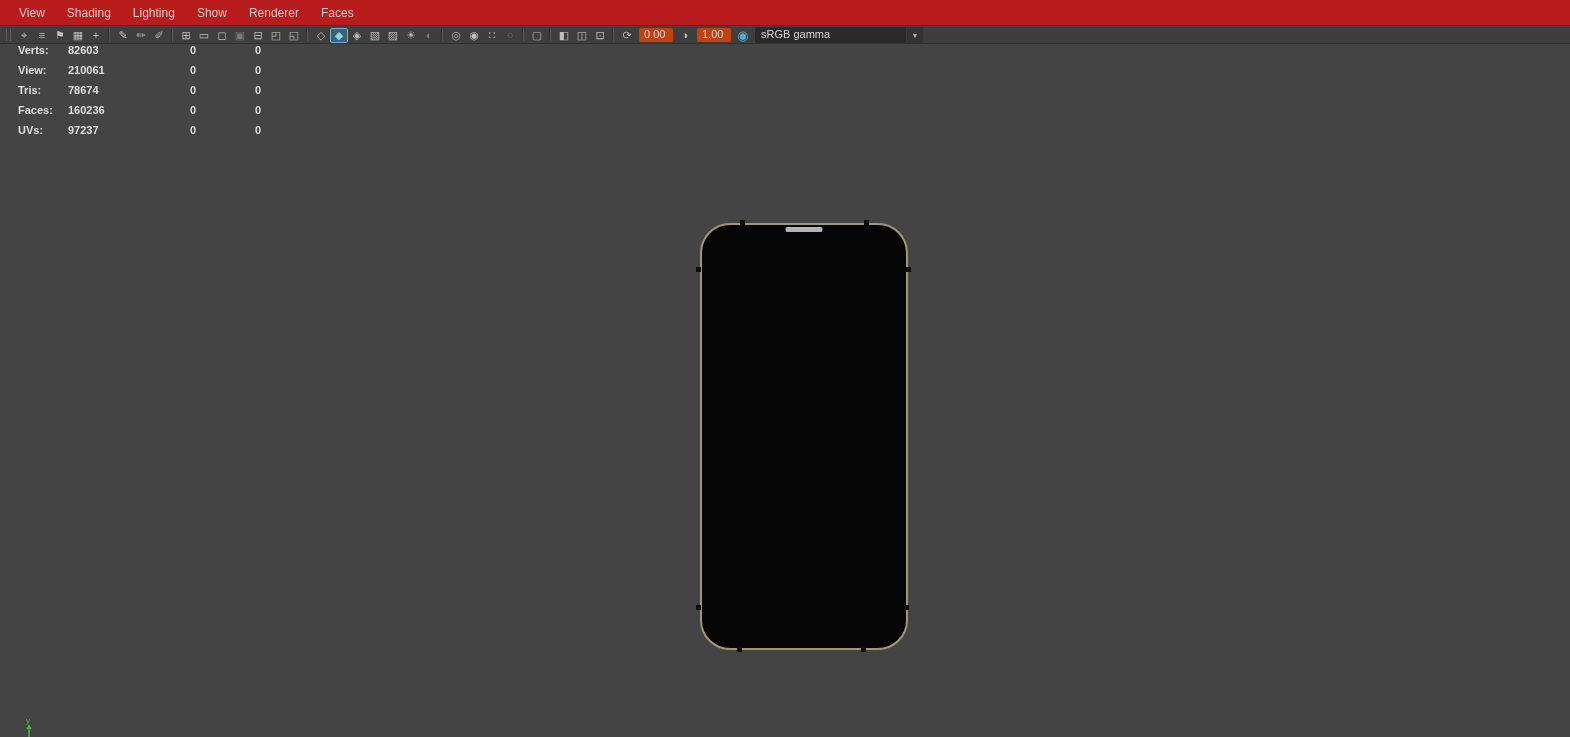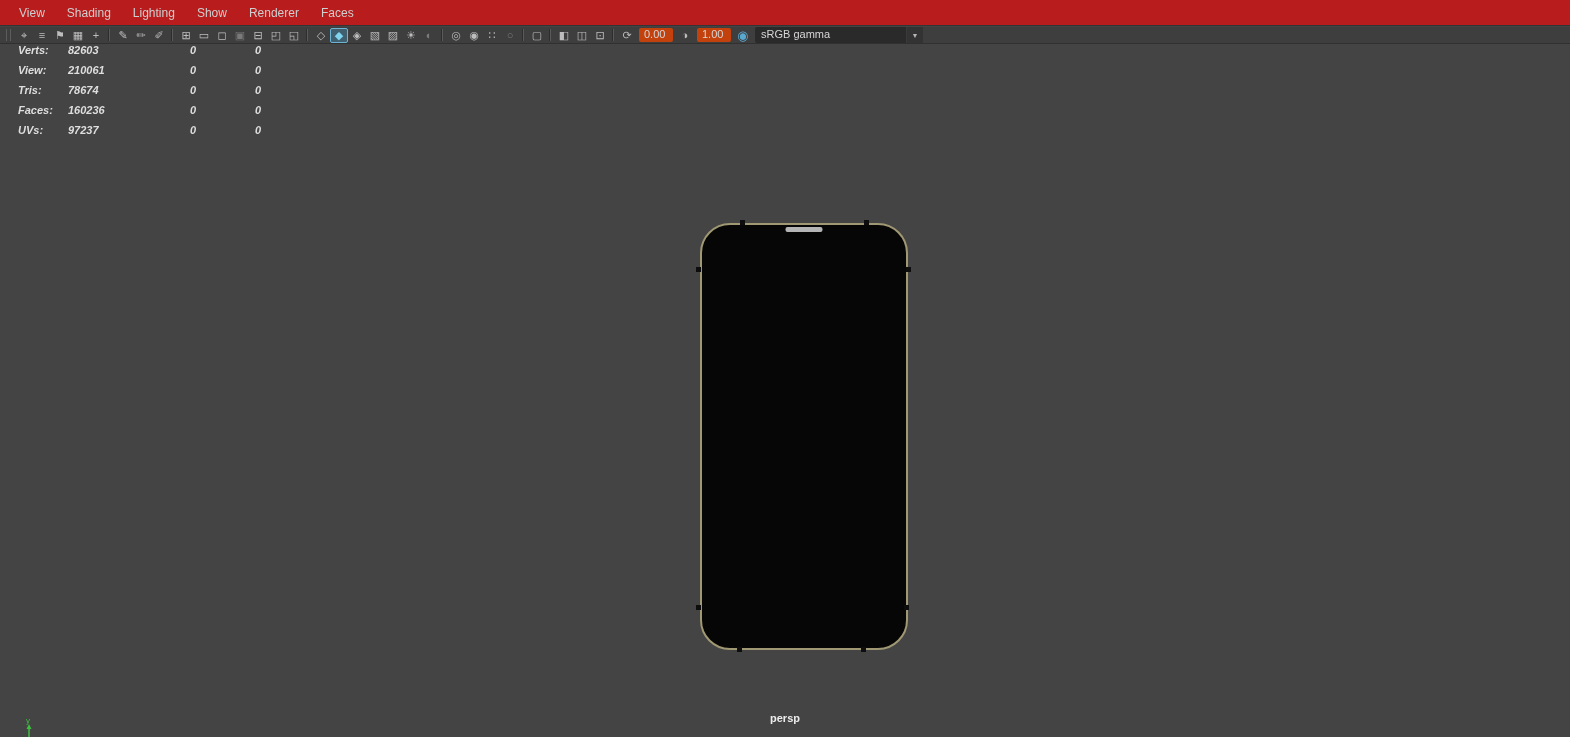--- a/index.html
+++ b/index.html
@@ -74,21 +74,21 @@
     color:#b5b5b5; font-size:7px;
     border-left:1px solid #3a3a3a; background:#333333;
     border-radius:0 2px 2px 0;
   }
 
   
   .hud {
     position:absolute; top:40px; left:0;
     color:#dedede; font-size:11px; font-weight:bold;
   }
-  .hud-row { display:flex; height:20px; align-items:center;font-style:italic; }
+  .hud-row { display:flex; height:20px; align-items:center; }
   .hud-label { width:68px; padding-left:18px; text-align:left; }
   .hud-total { width:66px; text-align:left; }
   .hud-c2    { width:62px; text-align:right; }
   .hud-c3    { width:65px; text-align:right; }
 
   
   .viewport { position:absolute; top:45px; left:0; right:0; bottom:0; }
 
   .phone {
     position:absolute; left:700px; top:178px;
@@ -251,14 +251,13 @@
 
   <svg class="axis-gizmo" viewBox="0 0 44 44">
     <line x1="13" y1="29" x2="13" y2="13" stroke="#3fbf3f" stroke-width="1.5"></line>
     <polygon points="13,9 10.5,14 15.5,14" fill="#3fbf3f"></polygon>
     <line x1="13" y1="29" x2="28" y2="34" stroke="#cf3f3f" stroke-width="1.5"></line>
     <polygon points="31.5,35.2 26.5,31.8 25.2,36.5" fill="#cf3f3f"></polygon>
     <text x="10" y="8" fill="#3fbf3f">y</text>
     <text x="33" y="40" fill="#cf3f3f">x</text>
   </svg>
 
-  <div class="persp-label">persp</div>
 </div>
 
 </body></html>

